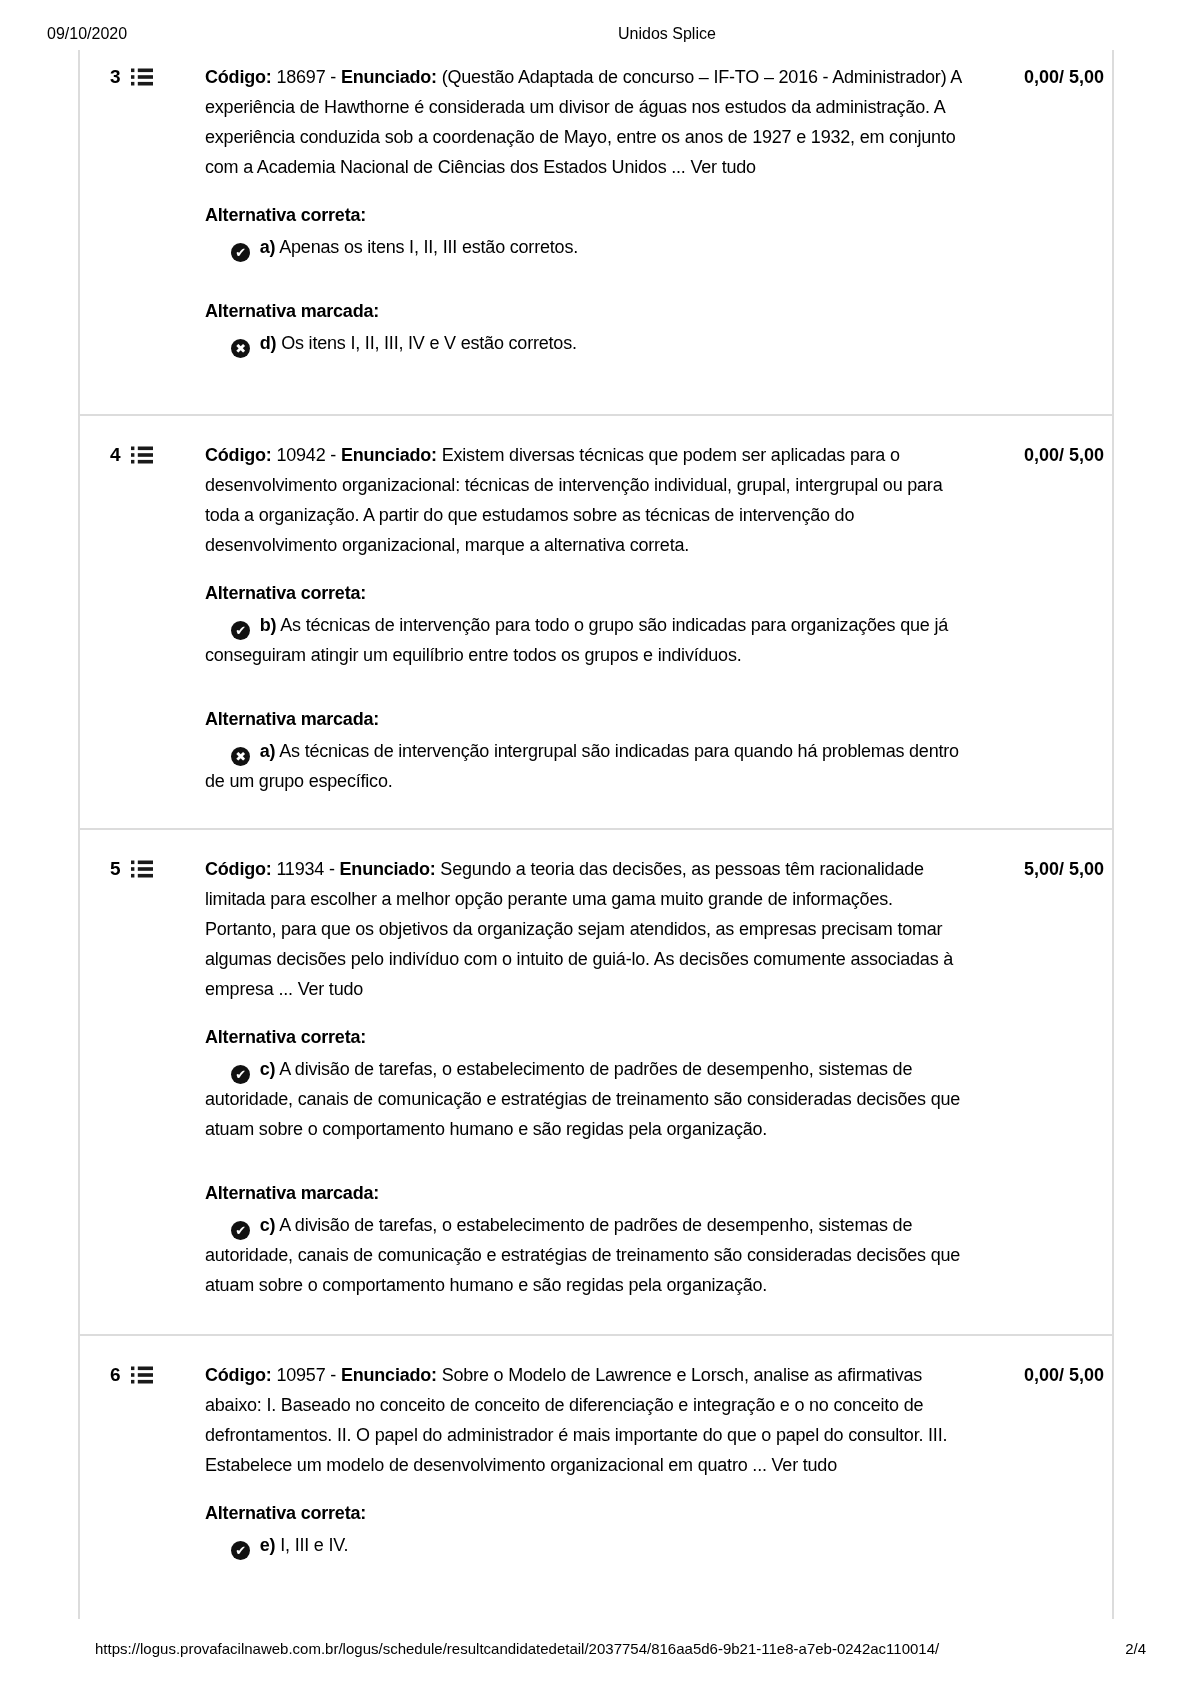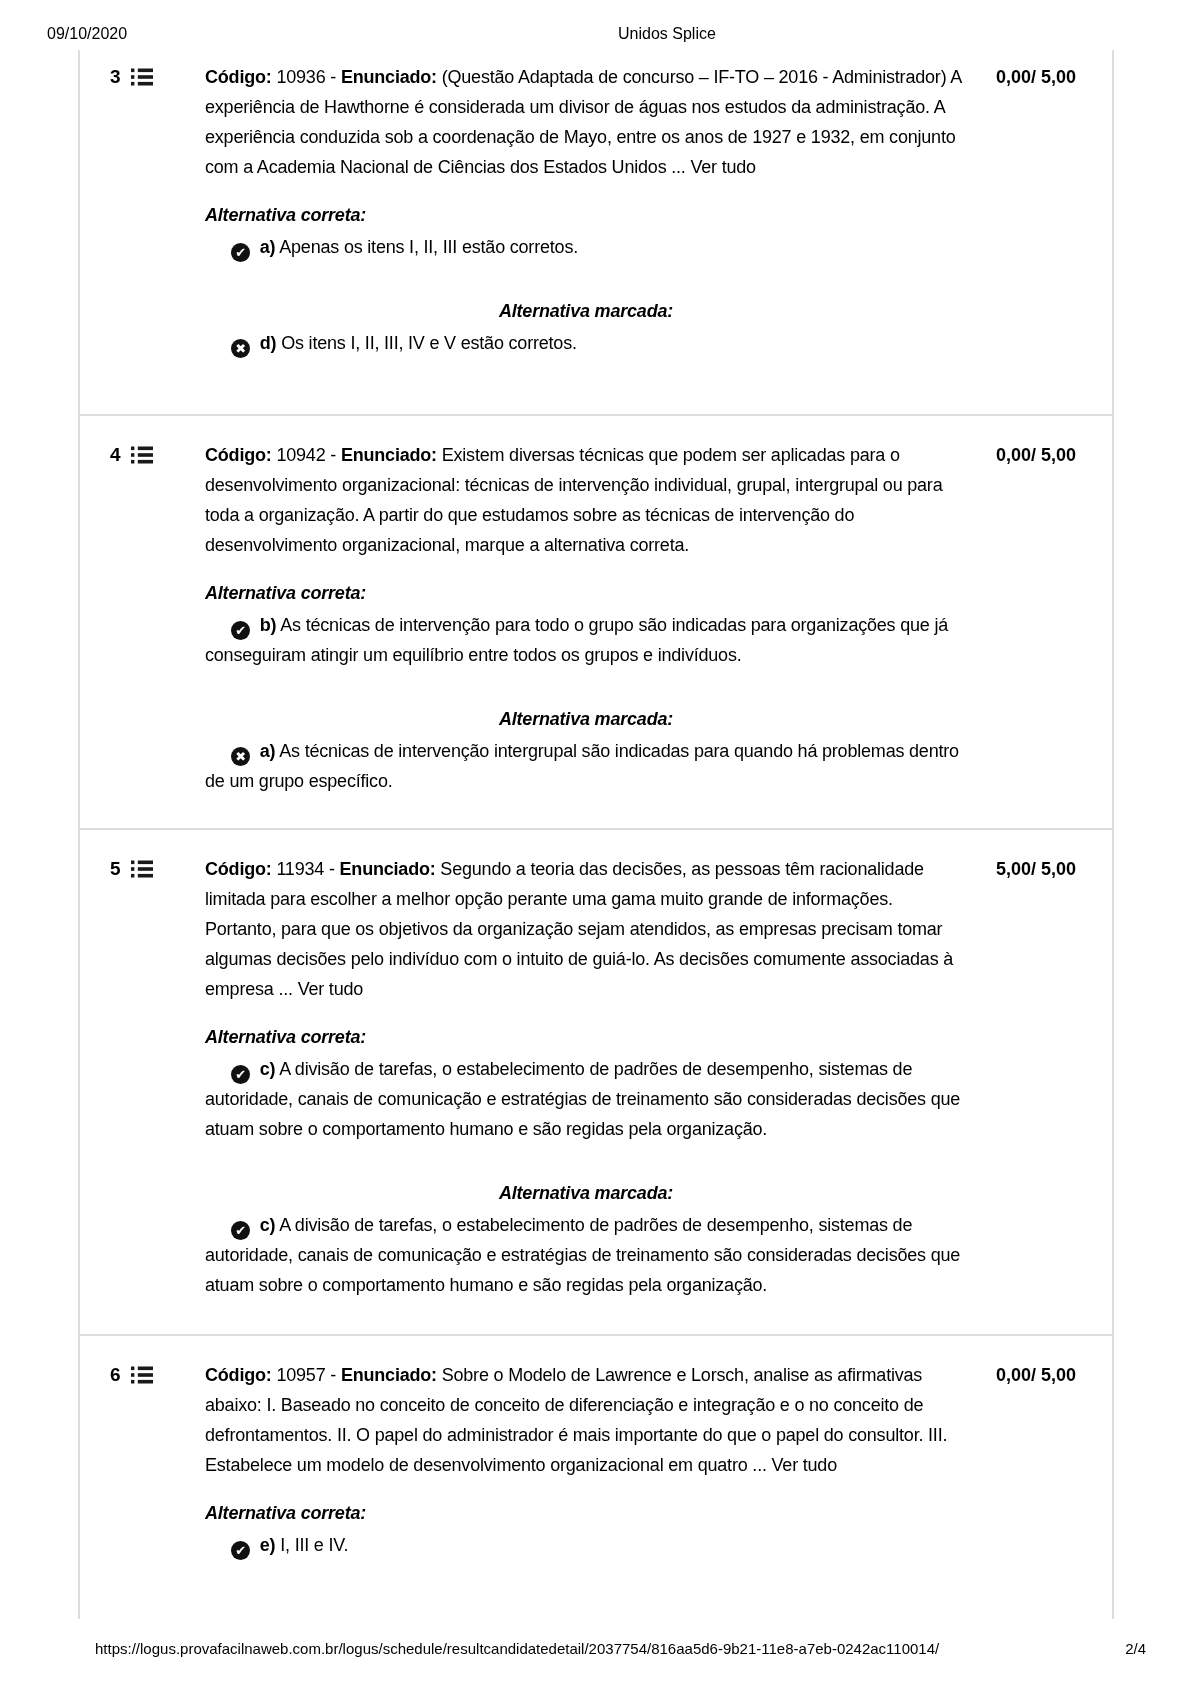--- a/index.html
+++ b/index.html
@@ -38,26 +38,26 @@
     display:flex; align-items:center; gap:10px; height:30px;
   }
   .qnum { font-weight:bold; font-size:19px; }
   .list-icon { display:inline-flex; }
   .qcontent {
     margin-left:125px; width:762px;
     font-size:18px; line-height:30px; letter-spacing:-0.2px;
   }
   .b { font-weight:bold; }
   .score {
-    position:absolute; right:36px; top:var(--pt,22px);
+    position:absolute; right:8px; top:var(--pt,22px);
     font-weight:bold; font-size:18px; line-height:30px;
   }
   .statement { margin:0; }
-  .alt-label { font-weight:bold; margin-top:18px;font-style:italic; }
-  .alt-label.marked { margin-top:34px;text-align:center; }
+  .alt-label { font-weight:bold; margin-top:18px; }
+  .alt-label.marked { margin-top:34px; }
   .alt { text-indent:26px; margin-top:2px; }
   .circle-icon {
     display:inline-block; width:19px; height:19px; border-radius:50%;
     background:#111; color:#fff; text-align:center;
     font-size:13px; line-height:19px; text-indent:0;
     font-family:"DejaVu Sans",sans-serif;
     vertical-align:-4px; margin-right:5px;
   }
   .print-footer-url {
     position:absolute; left:47px; top:1640px;
@@ -89,21 +89,21 @@
               <rect x="0" y="14.9" width="3.4" height="3.6"></rect>
               <rect x="6.8" y="14.9" width="15.2" height="3.6"></rect>
             </g>
           </svg>
       </span>
     </div>
     <div class="score">0,00/ 5,00</div>
     <div class="qcontent">
       <p class="statement">
         <span class="b">Código:</span>
-        <span>10936</span>
+        <span>18697</span>
         <span>-</span>
         <span class="b">Enunciado:</span>
         <span>(Questão Adaptada de concurso – IF-TO – 2016 - Administrador) A experiência de Hawthorne é considerada um divisor de águas nos estudos da administração. A experiência conduzida sob a coordenação de Mayo, entre os anos de 1927 e 1932, em conjunto com a Academia Nacional de Ciências dos Estados Unidos ... Ver tudo</span>
       </p>
       <p class="alt-label">Alternativa correta:</p>
       <p class="alt">
         <span class="circle-icon">✔</span>
         <span class="b">a)</span>
         <span>Apenas os itens I, II, III estão corretos.</span>
       </p>

